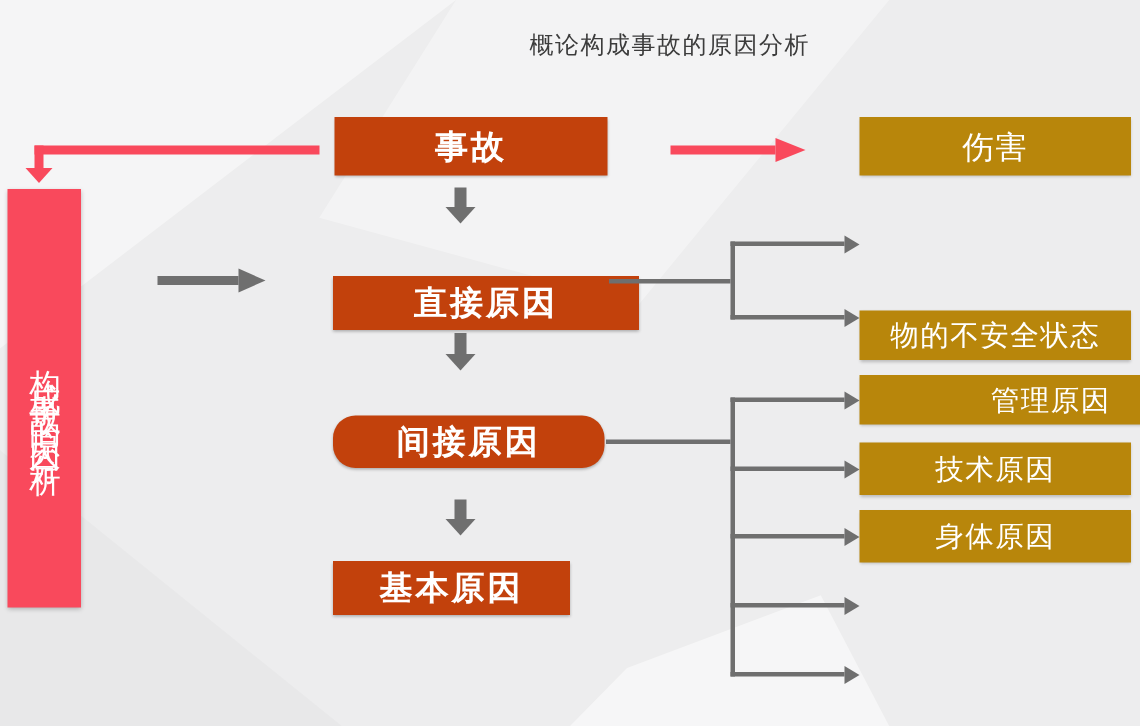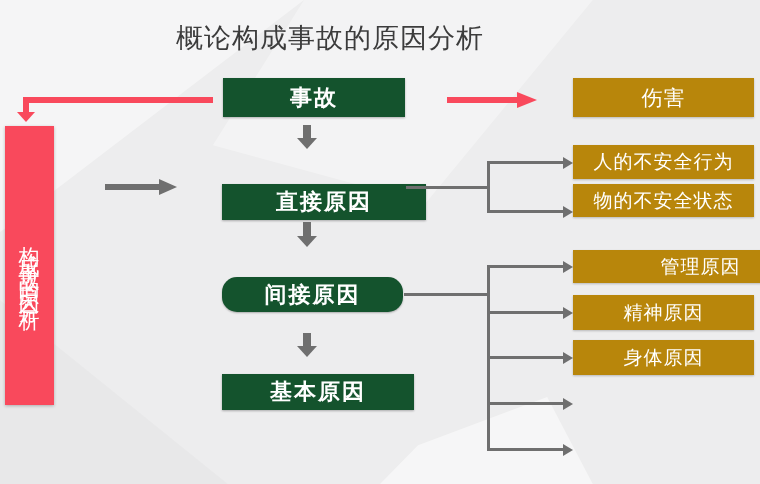--- a/index.html
+++ b/index.html
@@ -23,26 +23,26 @@
        clip-path:polygon(40% 0,78% 0,56% 42%,28% 30%);}
   .bg3{left:0;top:0;width:760px;height:484px;
        background:rgba(255,255,255,0.5);
        clip-path:polygon(55% 92%,72% 82%,78% 100%,50% 100%);}
   .bg4{left:0;top:0;width:760px;height:484px;
        background:rgba(0,0,0,0.02);
        clip-path:polygon(0 62%,30% 100%,0 100%);}
 
   .title{
     position:absolute;left:120px;top:20px;width:420px;
-    text-align:center;font-size:27px;color:#3c3c3c;
+    text-align:right;font-size:16px;color:#3c3c3c;
     letter-spacing:1px;
   }
 
   .node-blue{
-    position:absolute;background:#14532d;color:#ffffff;
+    position:absolute;background:#c2410c;color:#ffffff;
     display:flex;align-items:center;justify-content:center;
     font-size:22px;font-weight:bold;letter-spacing:2px;
     box-shadow:0 1px 2px rgba(0,0,0,0.28);
   }
   .box-gold{
     position:absolute;left:573px;width:181px;background:#b8860b;color:#ffffff;
     display:flex;align-items:center;justify-content:center;
     font-size:19px;letter-spacing:1px;
     box-shadow:0 1px 2px rgba(0,0,0,0.22);
     font-family:Liberation Mono, monospace;
@@ -107,21 +107,21 @@
   </div>
 
   <div class="blk" style="left:105px;top:179px;width:76px;height:16px;">
     <div class="hshaft" style="width:54px;background:#6f6f6f;"></div>
     <div class="hhead" style="left:54px;border-left:18px solid #6f6f6f;"></div>
   </div>
 
   <div class="node-blue" style="left:223px;top:78px;width:182px;height:39px;">事故</div>
   <div class="node-blue" style="left:222px;top:169px;width:204px;height:36px;margin-top:15px;">直接原因</div>
   <div class="node-blue" style="left:222px;top:277px;width:181px;height:35px;border-radius:15px;">间接原因</div>
-  <div class="node-blue" style="left:222px;top:374px;width:192px;height:36px;">基本原因</div>
+  <div class="node-blue" style="left:222px;top:374px;width:158px;height:36px;">基本原因</div>
 
   <div class="blk" style="left:297px;top:125px;width:20px;height:24px;">
     <div class="da-shaft" style="height:13px;"></div>
     <div class="da-head" style="top:13px;"></div>
   </div>
   <div class="blk" style="left:297px;top:222px;width:20px;height:25px;">
     <div class="da-shaft" style="height:14px;"></div>
     <div class="da-head" style="top:14px;"></div>
   </div>
   <div class="blk" style="left:297px;top:333px;width:20px;height:24px;">
@@ -143,19 +143,18 @@
   <div class="cline" style="left:487px;top:311px;width:76px;height:3px;"></div>
   <div class="ahead-right" style="left:563px;top:307px;"></div>
   <div class="cline" style="left:487px;top:356px;width:76px;height:3px;"></div>
   <div class="ahead-right" style="left:563px;top:352px;"></div>
   <div class="cline" style="left:487px;top:402px;width:76px;height:3px;"></div>
   <div class="ahead-right" style="left:563px;top:398px;"></div>
   <div class="cline" style="left:487px;top:448px;width:76px;height:3px;"></div>
   <div class="ahead-right" style="left:563px;top:444px;"></div>
 
   <div class="box-gold" style="top:78px;height:39px;font-size:21px;">伤害</div>
-  <div class="box-gold" style="top:145px;height:34px;">人的不安全行为</div>
-  <div class="box-gold" style="top:184px;height:33px;">物的不安全状态</div>
+  <div class="box-gold" style="top:207px;height:33px;">物的不安全状态</div>
   <div class="box-gold" style="top:250px;height:33px;padding-left:37px;">管理原因</div>
-  <div class="box-gold" style="top:295px;height:35px;">精神原因</div>
+  <div class="box-gold" style="top:295px;height:35px;">技术原因</div>
   <div class="box-gold" style="top:340px;height:35px;">身体原因</div>
 
 </div>
 
 </body></html>

